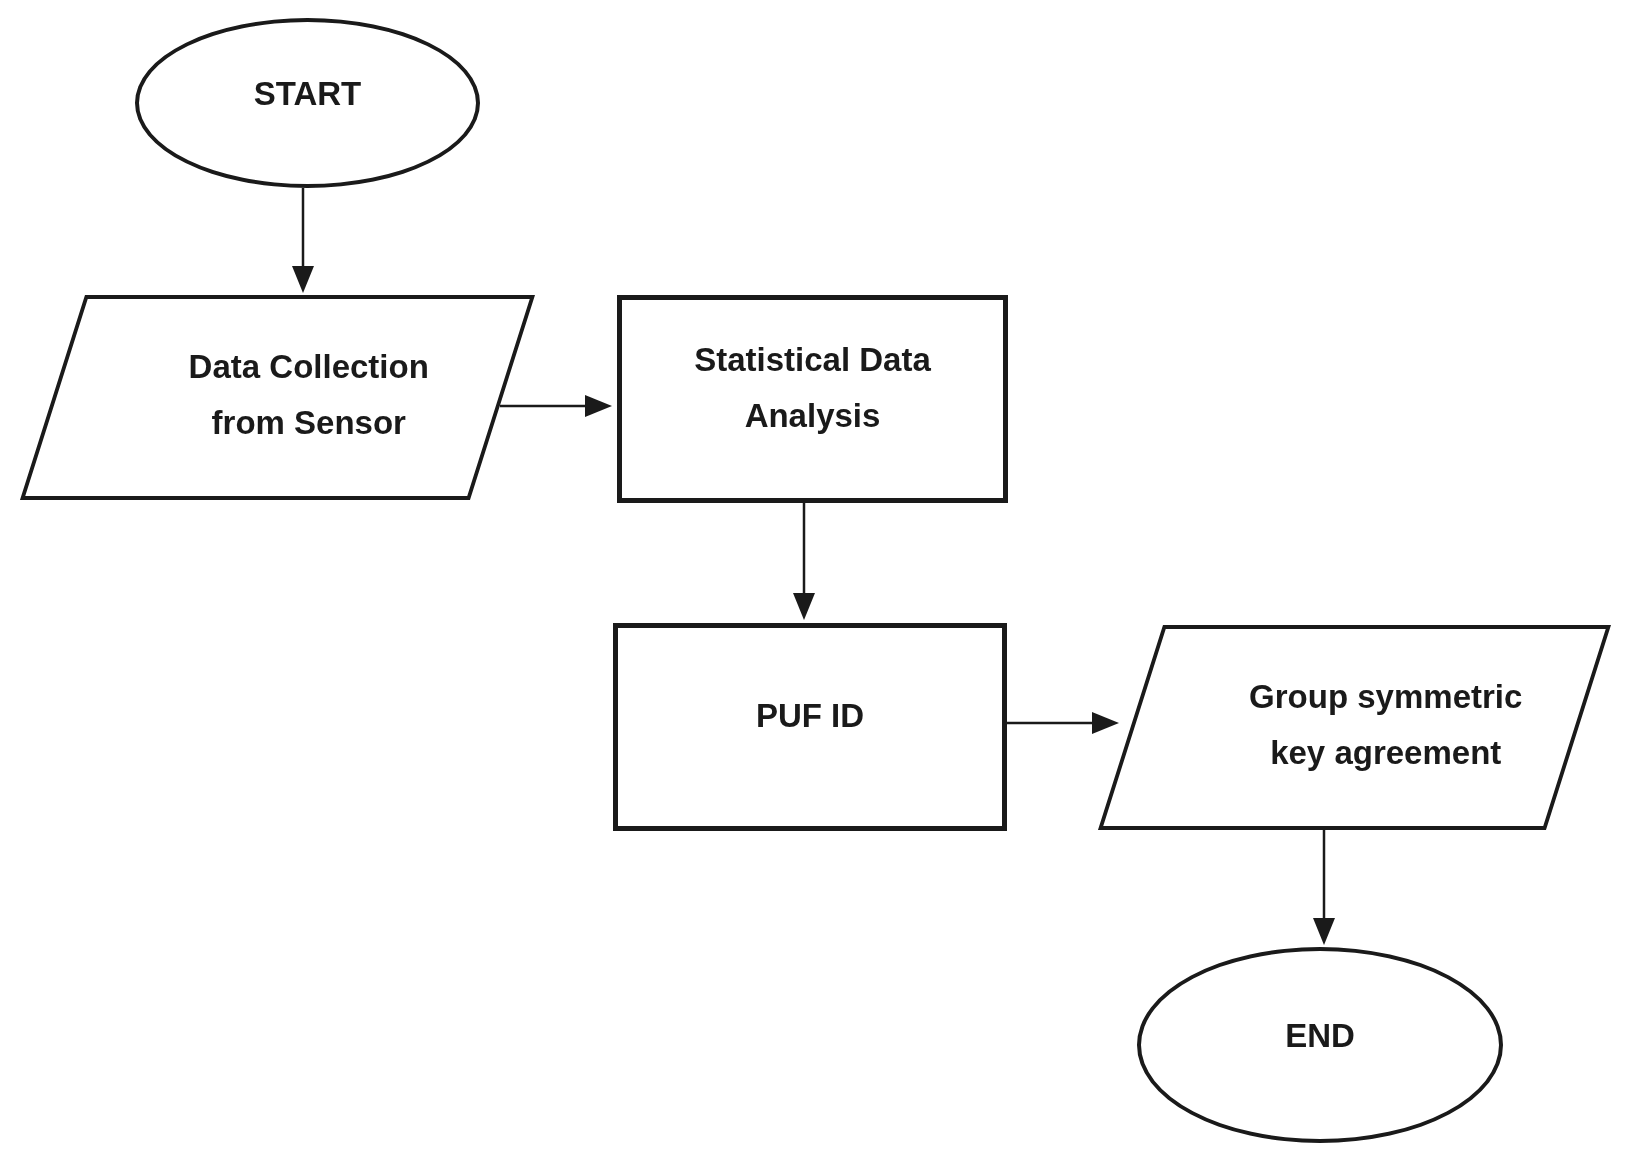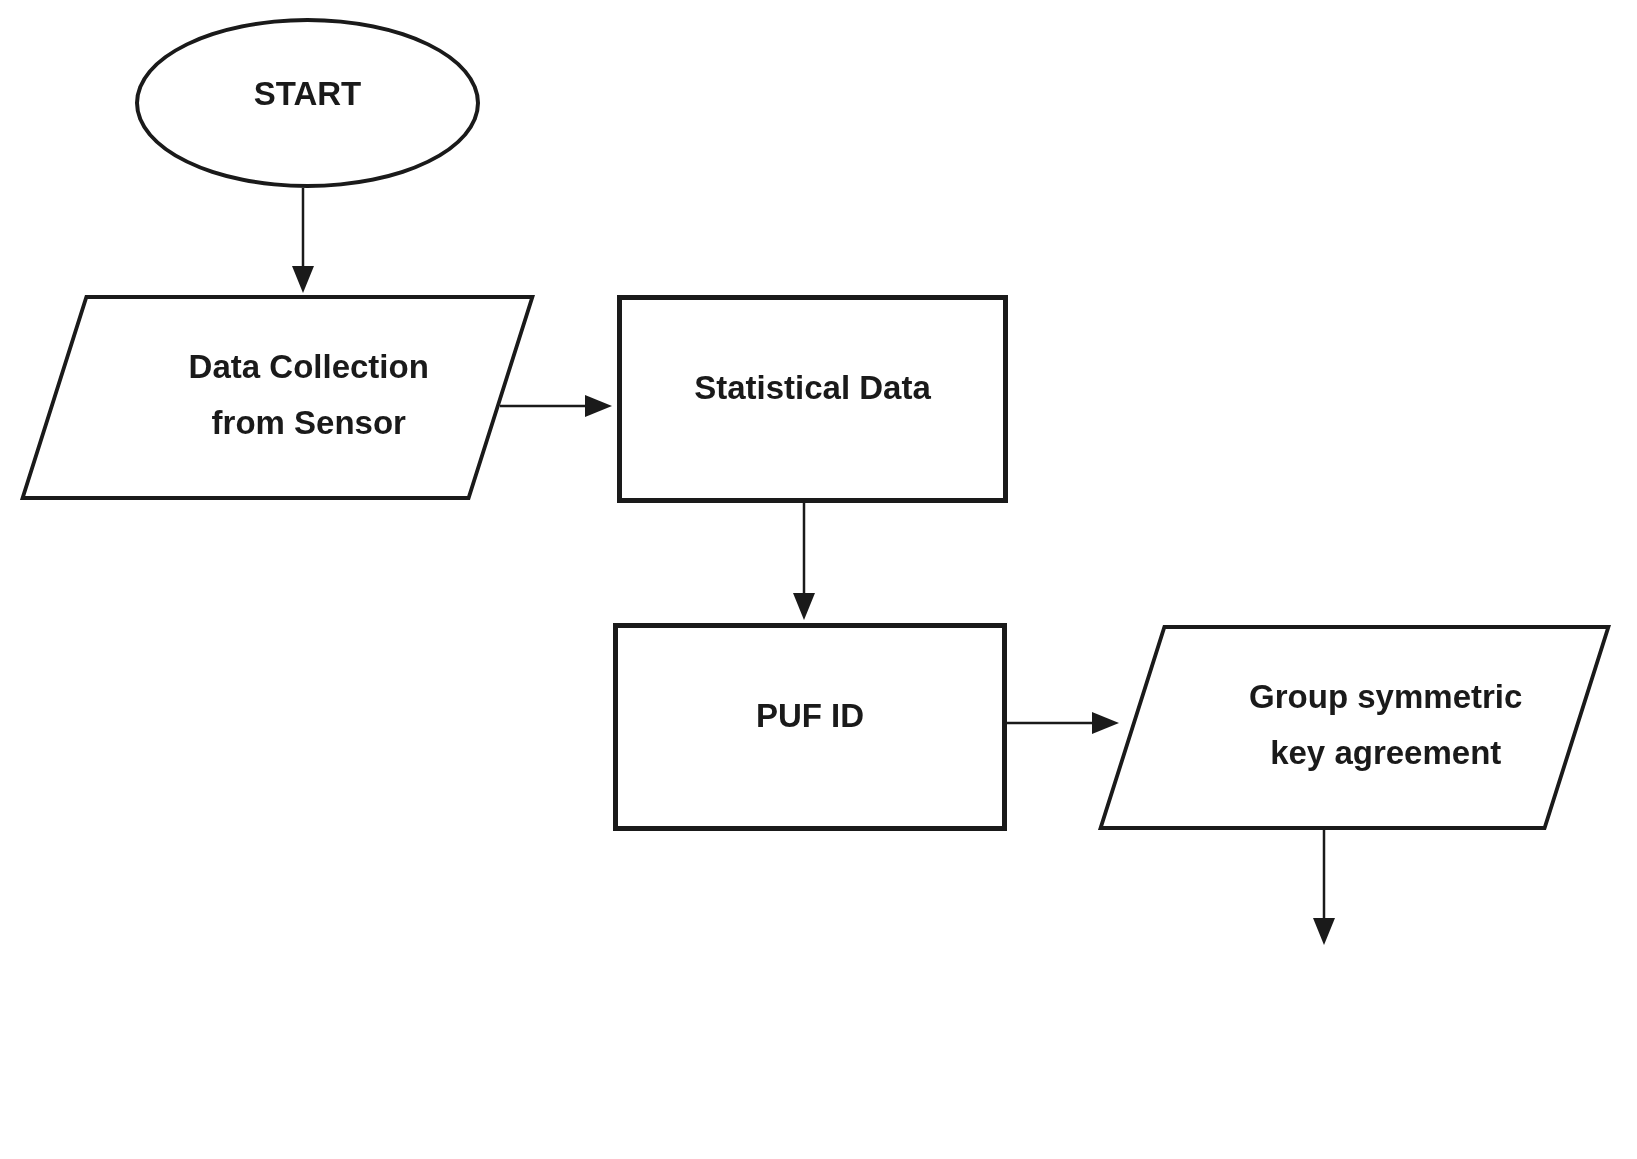--- a/index.html
+++ b/index.html
@@ -86,36 +86,42 @@
   <div class="node io" style="left:85px; top:295px; width:450px; height:205px;">
     <div class="label">
       <span class="line">Data Collection</span>
       <span class="line">from Sensor</span>
     </div>
   </div>
 
   <div class="node process" style="left:617px; top:295px; width:391px; height:208px;">
     <div class="label">
       <span class="line">Statistical Data</span>
+      <span class="line">Analysis</span>
     </div>
   </div>
 
   <div class="node process" style="left:613px; top:623px; width:394px; height:208px;">
     <div class="label">
       <span class="line">PUF ID</span>
     </div>
   </div>
 
   <div class="node io" style="left:1163px; top:625px; width:448px; height:205px;">
     <div class="label">
       <span class="line">Group symmetric</span>
       <span class="line">key agreement</span>
     </div>
   </div>
 
+  <div class="node terminator" style="left:1137px; top:947px; width:366px; height:196px;">
+    <div class="label">
+      <span class="line">END</span>
+    </div>
+  </div>
 
   <svg class="edges" width="1637" height="1159" viewBox="0 0 1637 1159">
     <g>
       <line x1="303" y1="188" x2="303" y2="270"></line>
       <polygon points="303,293 292,266 314,266"></polygon>
     </g>
     <g>
       <line x1="500" y1="406" x2="590" y2="406"></line>
       <polygon points="612,406 585,395 585,417"></polygon>
     </g>

